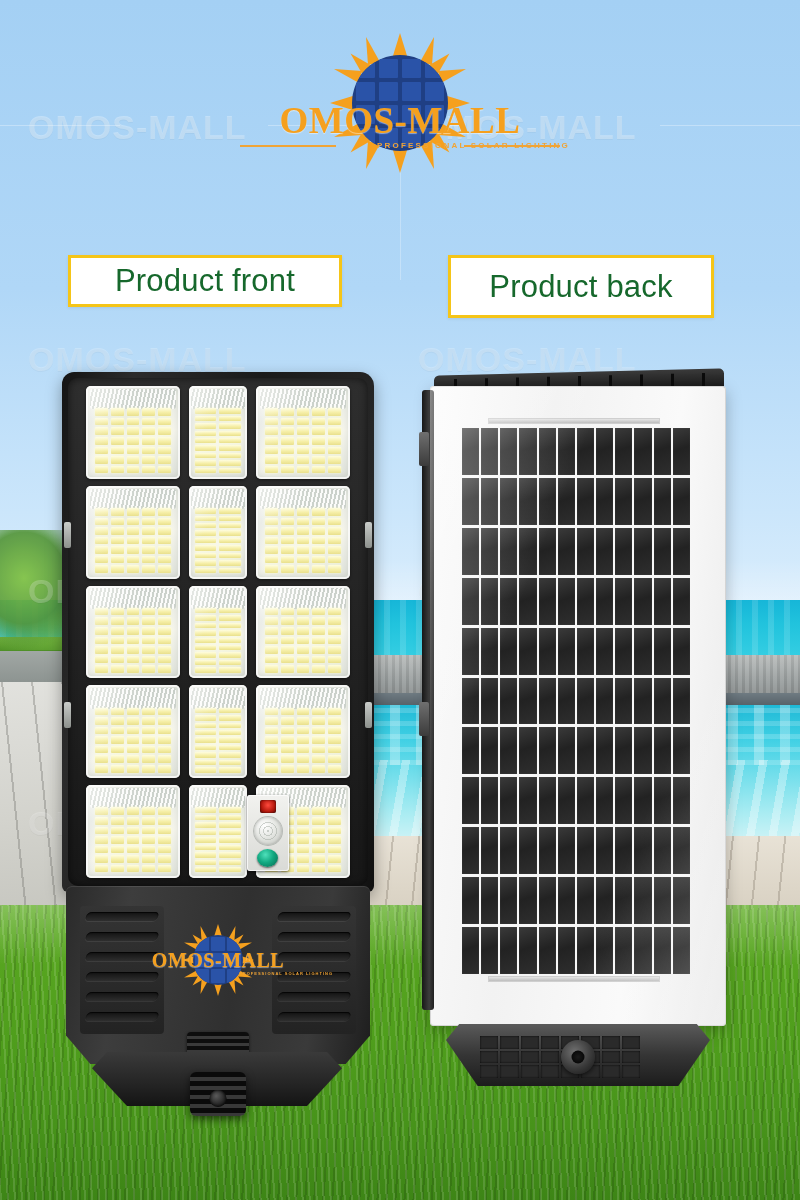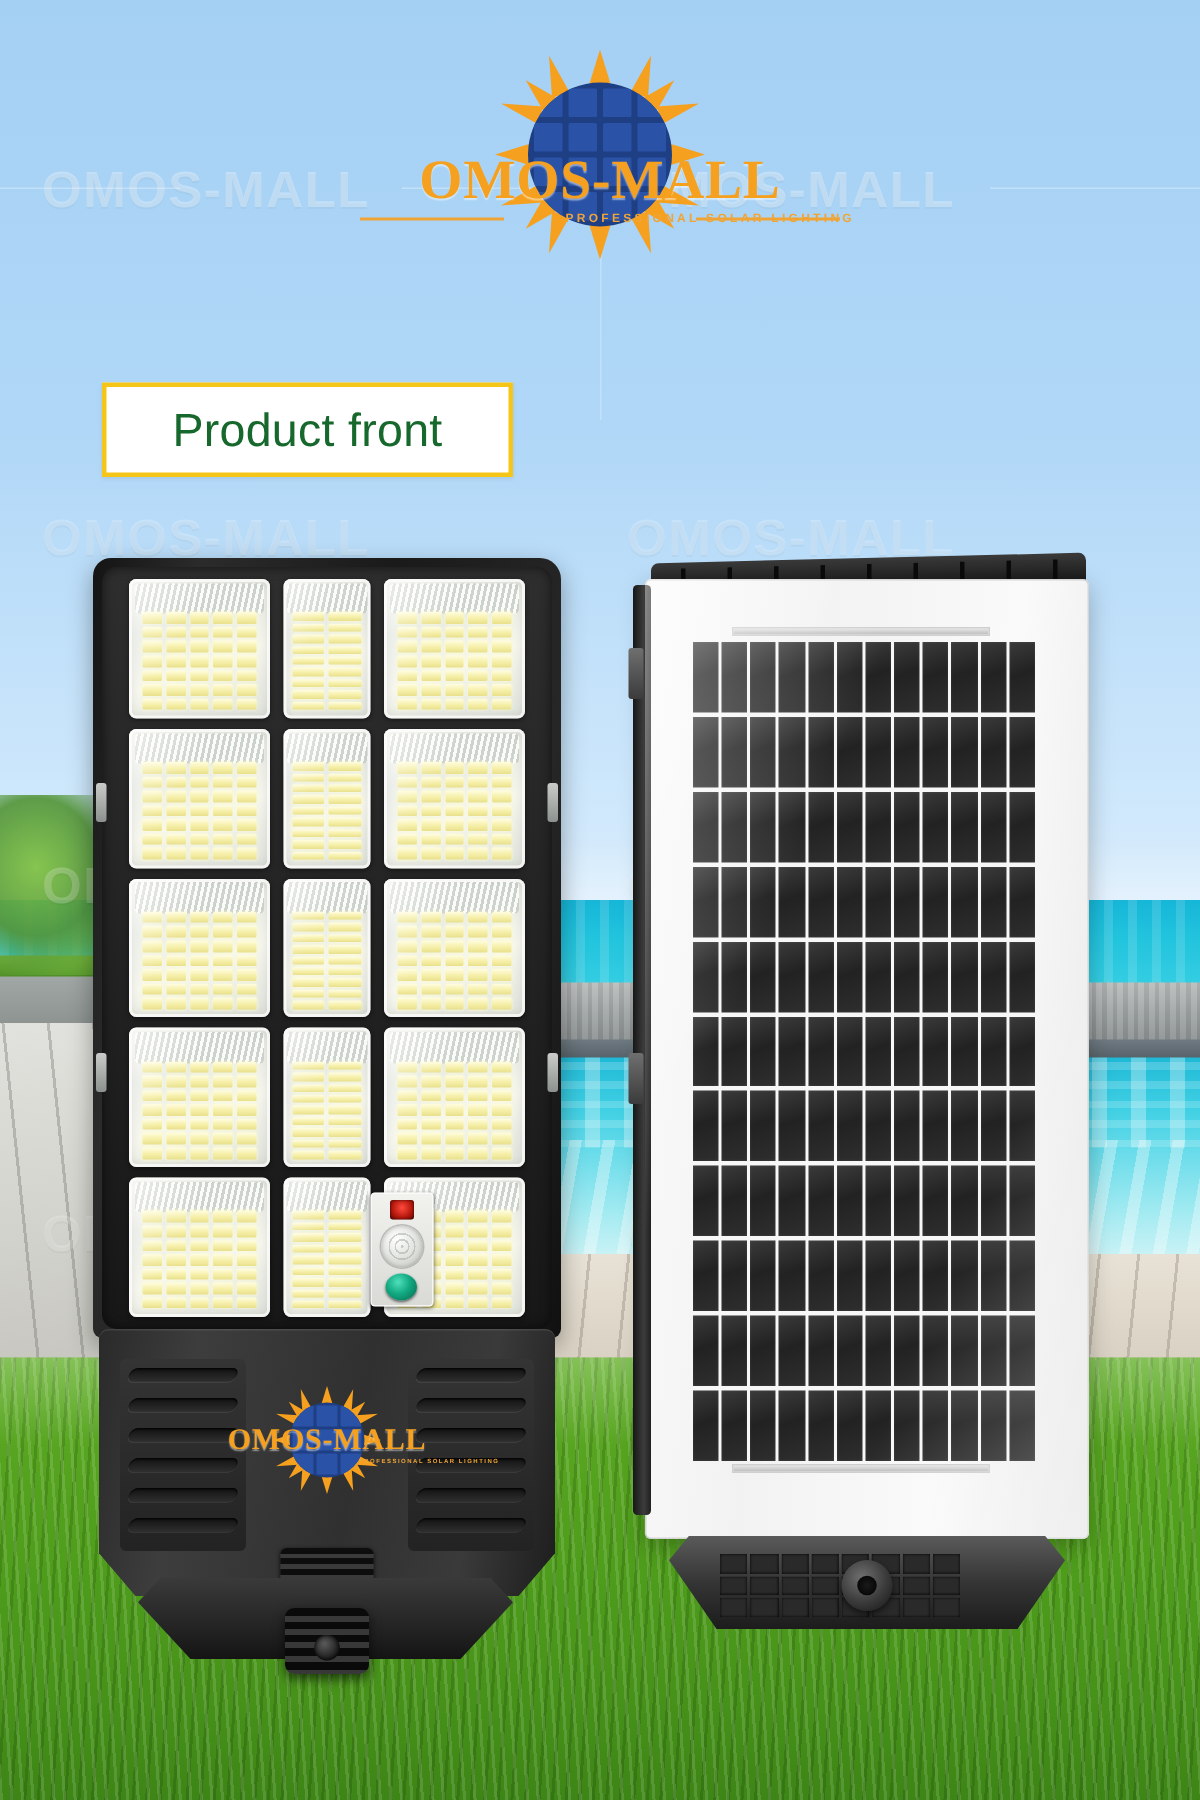--- a/index.html
+++ b/index.html
@@ -148,21 +148,21 @@
 
   
   .label-box{
     position:absolute; background:#ffffff; border:3px solid #f5c518;
     display:flex; align-items:center; justify-content:center;
     box-shadow:0 1px 3px rgba(0,0,0,.08);
   }
   .label-box span{
     font-size:31px; color:#16682c; font-weight:400; letter-spacing:.2px;
   }
-  #label-front{ left:68px; top:255px; width:274px; height:63px; }
+  #label-front{ left:68px; top:255px; width:274px; height:52px; }
   #label-back { left:448px; top:255px; width:266px; height:63px; }
 
   
   .front-unit{ position:absolute; left:62px; top:372px; width:312px; height:740px; }
   .front-head{
     position:absolute; left:0; top:0; width:312px; height:520px;
     background:linear-gradient(100deg,#141414 0%,#2b2b2b 18%,#1a1a1a 50%,#262626 82%,#101010 100%);
     border-radius:12px 14px 6px 6px;
     box-shadow:0 6px 16px rgba(0,0,0,.35);
   }
@@ -443,20 +443,23 @@
       </div>
     </div>
     <div class="logo-rule" style="left:-90px; width:96px;"></div>
     <div class="logo-rule" style="left:134px; width:96px;"></div>
     <div class="logo-word">OMOS-MALL</div>
     <div class="logo-sub">PROFESSIONAL SOLAR LIGHTING</div>
   </div>
 
   <div class="label-box" id="label-front">
     <span>Product front</span>
+  </div>
+  <div class="label-box" id="label-back">
+    <span>Product back</span>
   </div>
 
   <div class="front-unit">
     <div class="front-head">
       <div class="head-bevel"></div>
       <div class="side-clip" style="left:2px;  top:150px;"></div>
       <div class="side-clip" style="left:2px;  top:330px;"></div>
       <div class="side-clip" style="right:2px; top:150px;"></div>
       <div class="side-clip" style="right:2px; top:330px;"></div>
       <div class="led-grid" id="led-grid">

